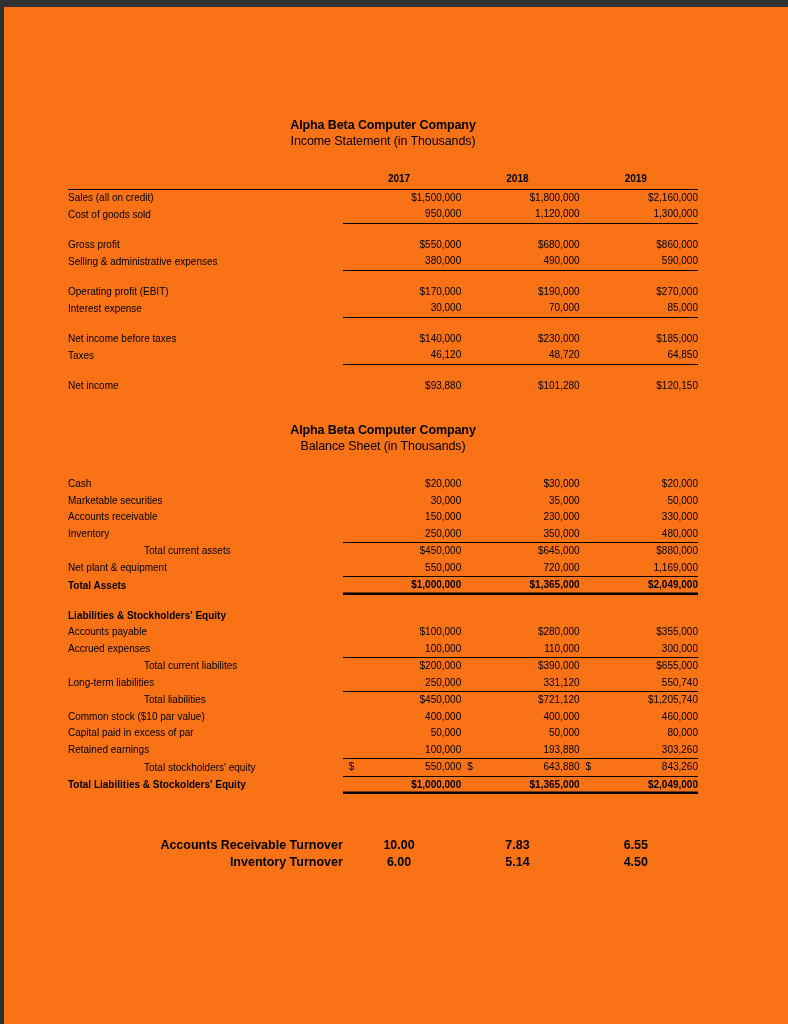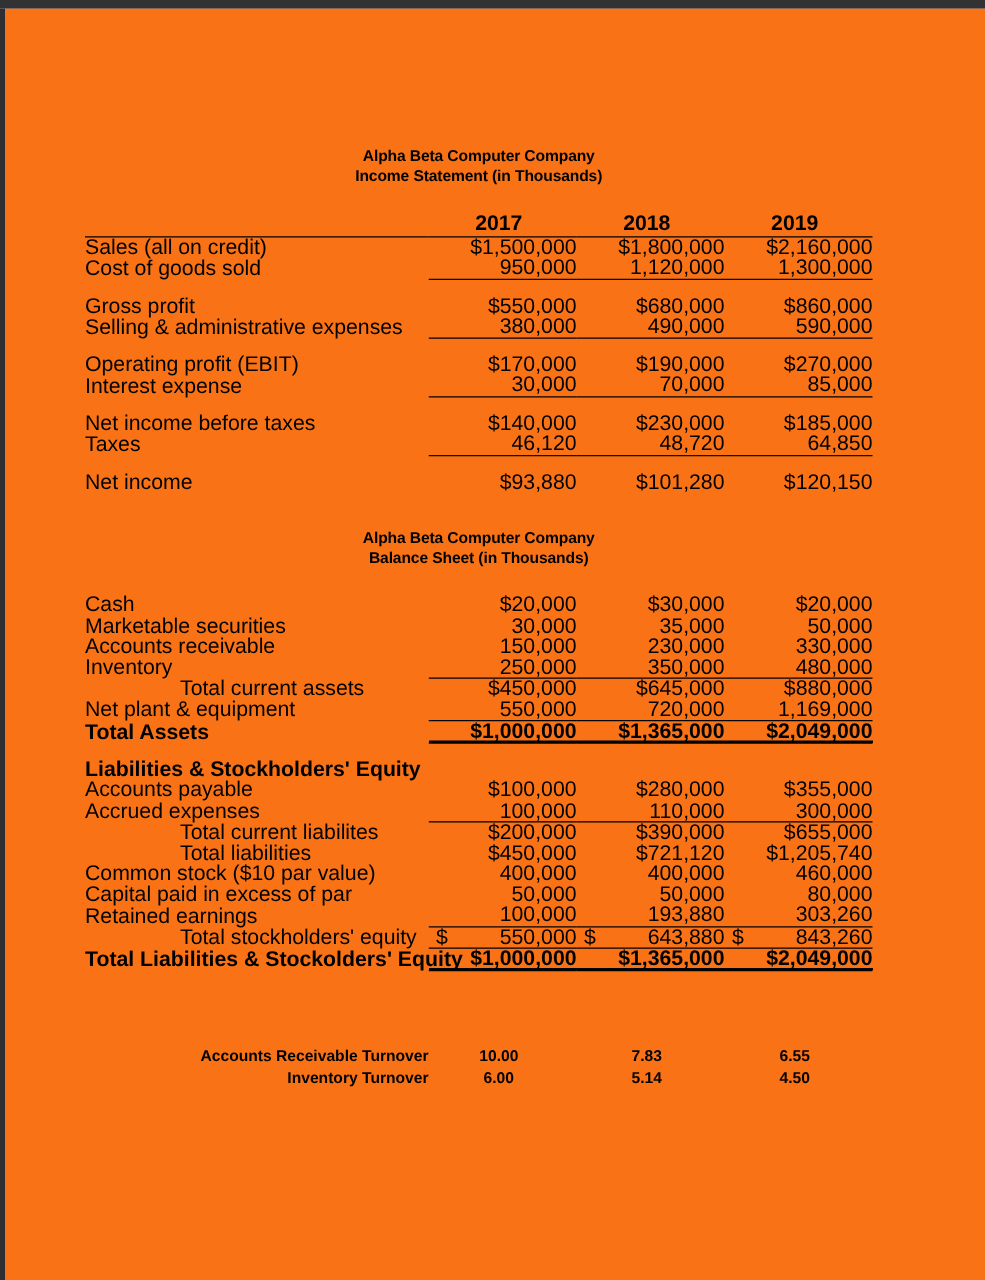--- a/index.html
+++ b/index.html
@@ -43,26 +43,26 @@
   }
 
   
   .stmt-title {
     text-align: center;
     font-weight: bold;
     font-size: 12.5px;
     line-height: 16px;
     letter-spacing: -0.1px;
   }
-  .stmt-title .sub { font-weight: bold; }
+  .stmt-title .sub { font-weight: normal; }
 
   table.fin {
     width: 100%;
     border-collapse: collapse;
-    font-size: 17px;
+    font-size: 10px;
     table-layout: fixed;
   }
   table.fin td {
     padding: 0;
     vertical-align: bottom;
     line-height: 16.5px;
     white-space: nowrap;
   }
   col.label  { width: 274px; }
   col.amt    { width: 118px; }
@@ -319,20 +319,26 @@
             <td class="label">Accrued expenses</td>
             <td class="amt rule">100,000</td>
             <td class="amt rule">110,000</td>
             <td class="amt rule">300,000</td>
           </tr>
           <tr>
             <td class="label ind1">Total current liabilites</td>
             <td class="amt">$200,000</td>
             <td class="amt">$390,000</td>
             <td class="amt">$655,000</td>
+          </tr>
+          <tr>
+            <td class="label">Long-term liabilities</td>
+            <td class="amt rule">250,000</td>
+            <td class="amt rule">331,120</td>
+            <td class="amt rule">550,740</td>
           </tr>
           <tr>
             <td class="label ind1">Total liabilities</td>
             <td class="amt">$450,000</td>
             <td class="amt">$721,120</td>
             <td class="amt">$1,205,740</td>
           </tr>
           <tr>
             <td class="label">Common stock ($10 par value)</td>
             <td class="amt">400,000</td>

